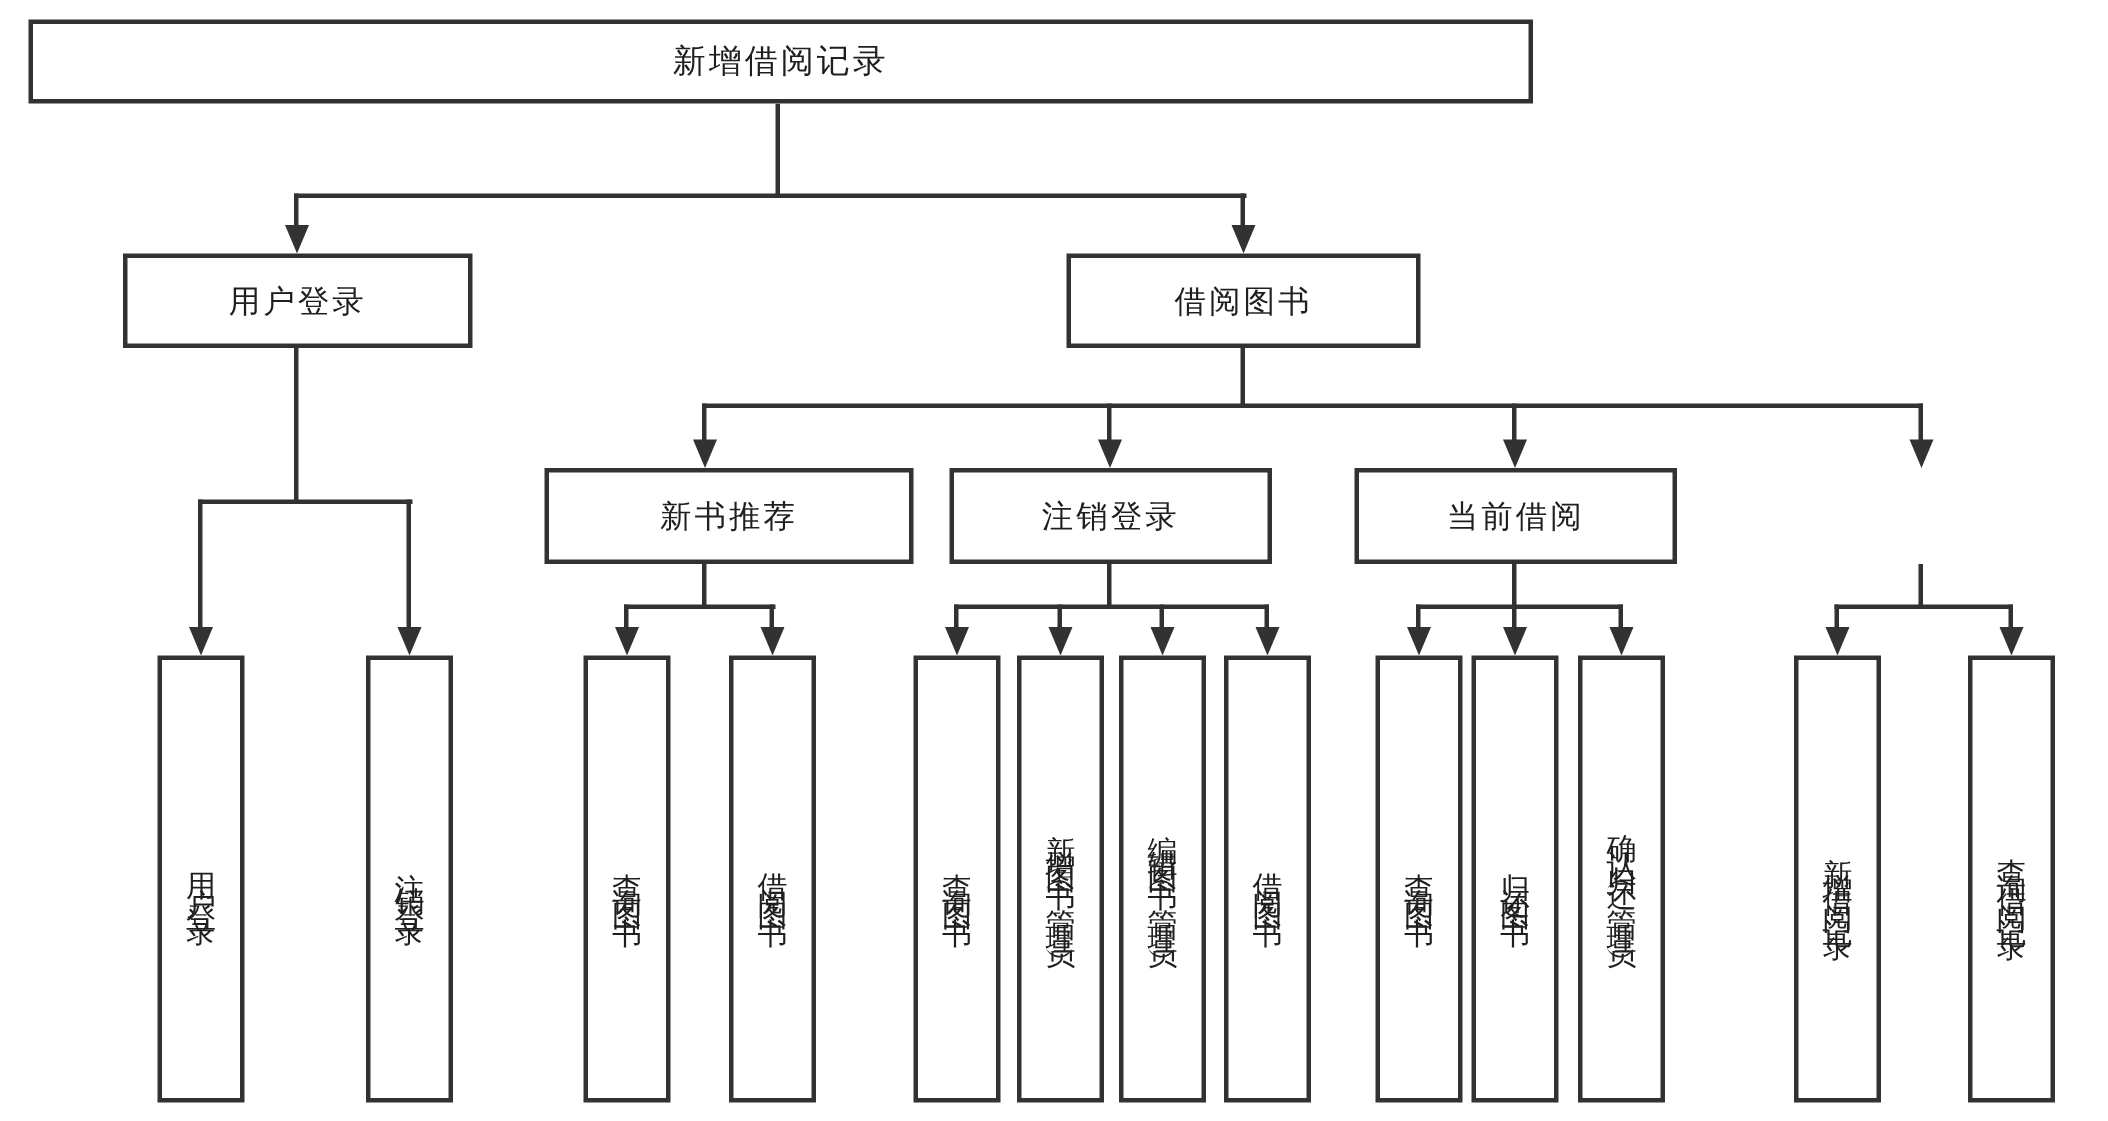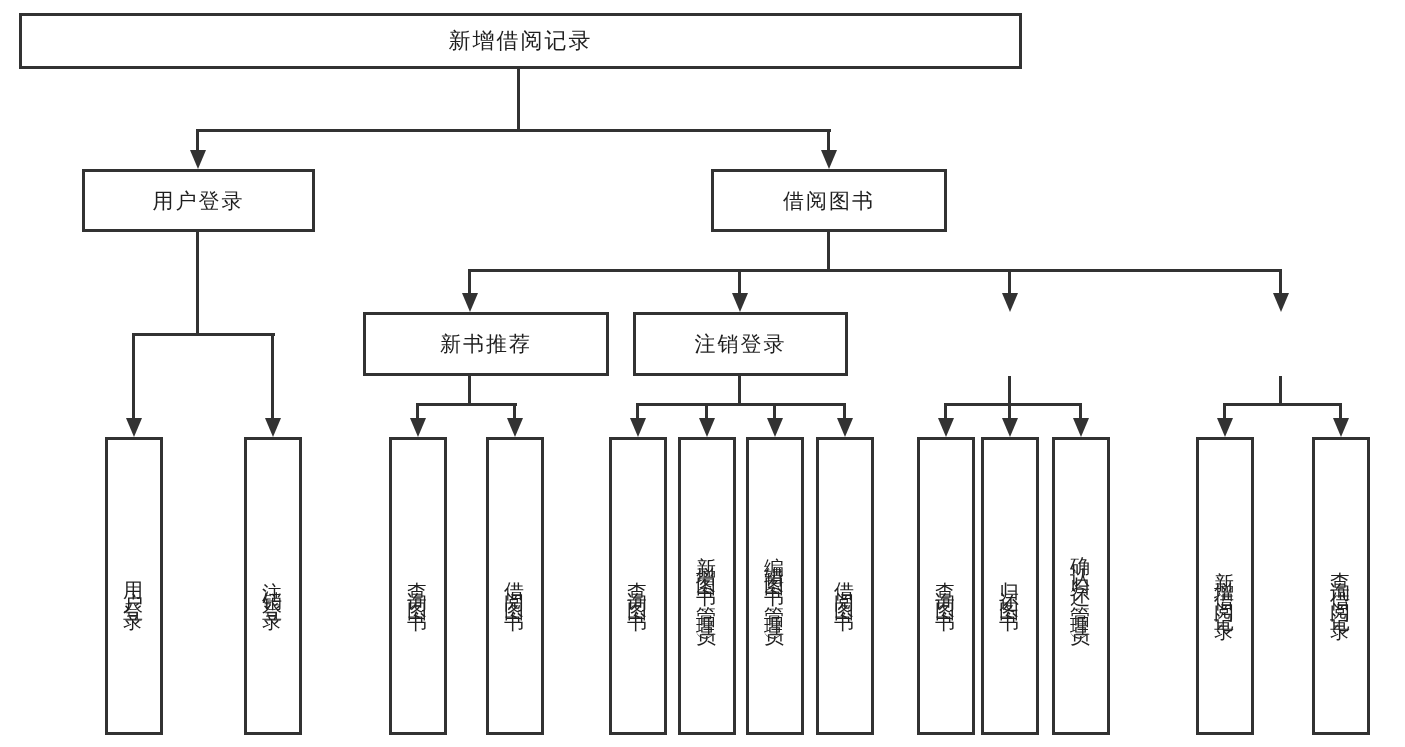--- a/index.html
+++ b/index.html
@@ -100,20 +100,21 @@
   <div class="arrow" style="left:462px; top:293px;"></div>
   <div class="vline" style="left:738px; top:269px; height:27px;"></div>
   <div class="arrow" style="left:732px; top:293px;"></div>
   <div class="vline" style="left:1008px; top:269px; height:27px;"></div>
   <div class="arrow" style="left:1002px; top:293px;"></div>
   <div class="vline" style="left:1279px; top:269px; height:27px;"></div>
   <div class="arrow" style="left:1273px; top:293px;"></div>
 
   <div class="node" style="left:363px; top:312px; width:246px; height:64px;">新书推荐</div>
   <div class="node" style="left:633px; top:312px; width:215px; height:64px;">注销登录</div>
+  <div class="node" style="left:903px; top:312px; width:215px; height:64px;">当前借阅</div>
 
   <div class="vline" style="left:468px; top:376px; height:30px;"></div>
   <div class="hline" style="left:416px; top:403px; width:101px;"></div>
   <div class="vline" style="left:416px; top:403px; height:17px;"></div>
   <div class="arrow" style="left:410px; top:418px;"></div>
   <div class="vline" style="left:513px; top:403px; height:17px;"></div>
   <div class="arrow" style="left:507px; top:418px;"></div>
 
   <div class="vline" style="left:738px; top:376px; height:30px;"></div>
   <div class="hline" style="left:636px; top:403px; width:210px;"></div>

